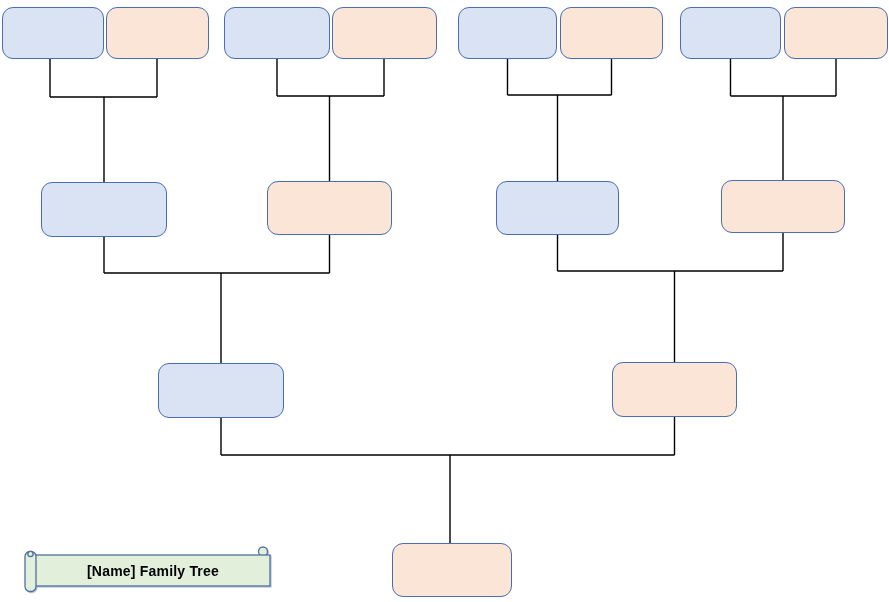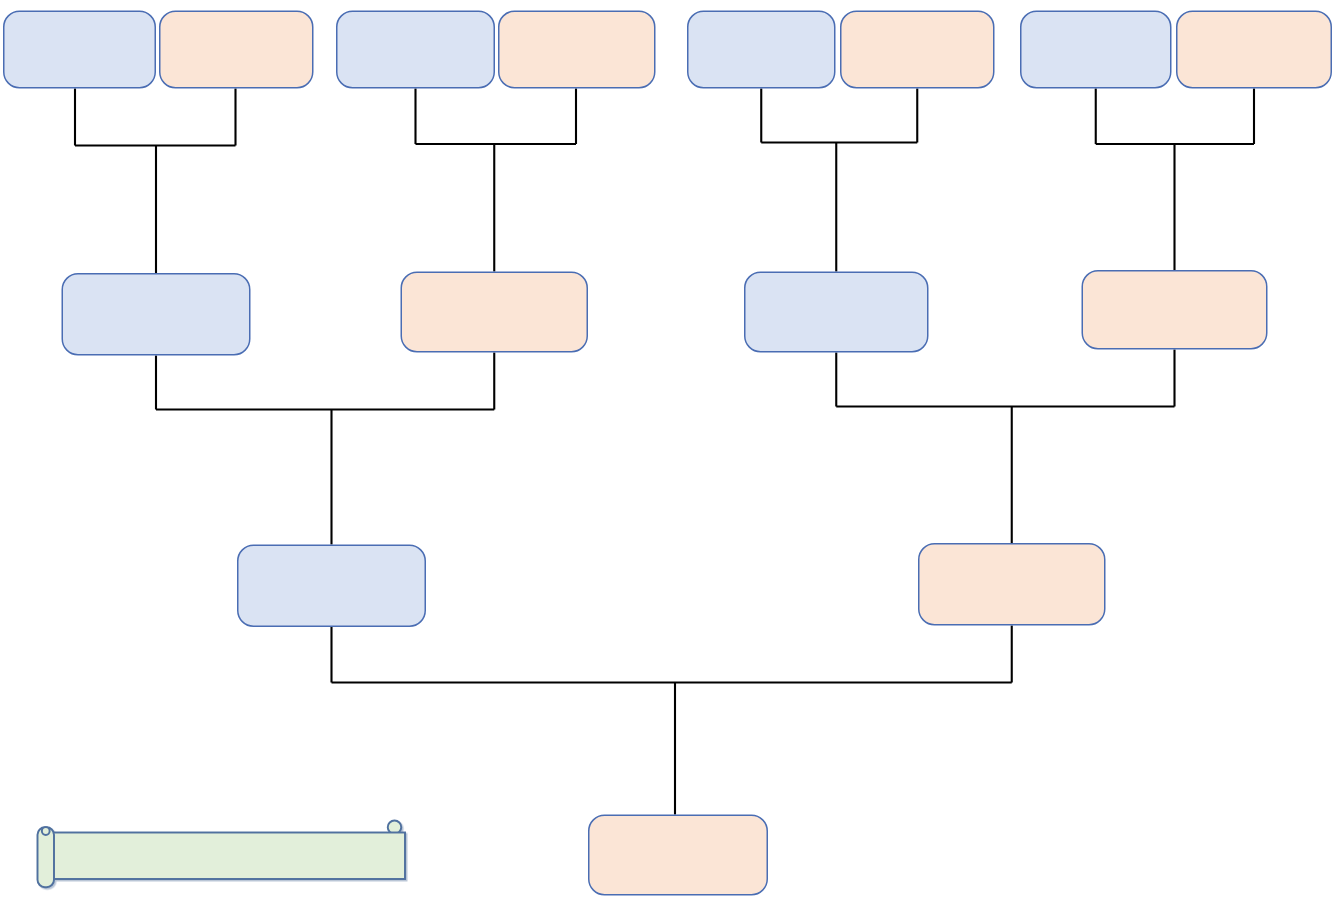--- a/index.html
+++ b/index.html
@@ -69,14 +69,15 @@
   <div class="node blue" style="left:41px;top:182px;width:126px;height:55px"></div>
   <div class="node peach" style="left:267px;top:181px;width:125px;height:54px"></div>
   <div class="node blue" style="left:496px;top:181px;width:123px;height:54px"></div>
   <div class="node peach" style="left:721px;top:180px;width:124px;height:53px"></div>
 
   <div class="node blue" style="left:158px;top:363px;width:126px;height:55px"></div>
   <div class="node peach" style="left:612px;top:362px;width:125px;height:55px"></div>
 
   <div class="node peach" style="left:392px;top:543px;width:120px;height:54px"></div>
 
+  <div class="banner-label">[Name] Family Tree</div>
 
 </div>
 
 </body></html>

